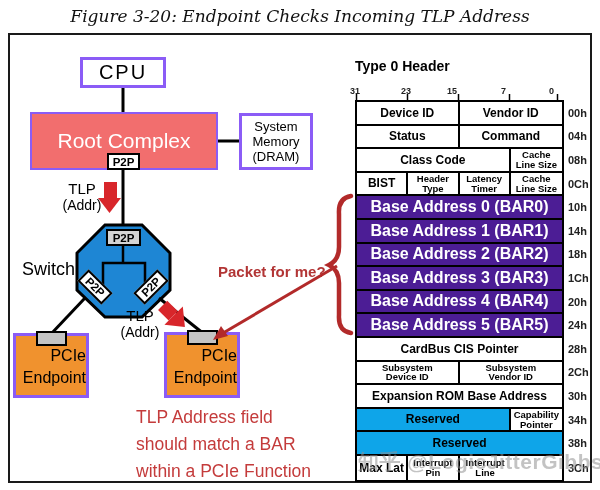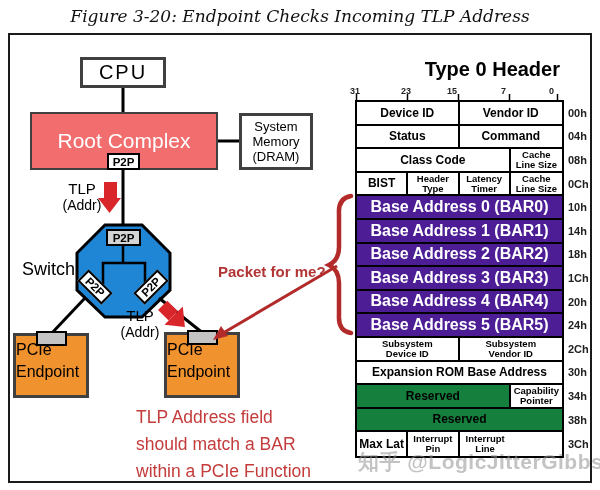--- a/index.html
+++ b/index.html
@@ -3,21 +3,21 @@
 <meta charset="utf-8">
 <style>
   html,body{margin:0;padding:0}
   body{width:600px;height:490px;position:relative;background:#fff;
        font-family:"Liberation Sans",sans-serif;overflow:hidden}
   .abs{position:absolute}
   .figtitle{left:0;top:6px;width:600px;text-align:center;
             font-family:"DejaVu Serif",serif;font-style:italic;
             font-size:17px;color:#111;z-index:2}
   .frame{left:8px;top:33px;width:580px;height:446px;border:2px solid #1a1a1a;z-index:1}
-  .box{border:3px solid #404040;box-sizing:border-box;display:flex;
+  .box{border:3px solid #8b5cf6;box-sizing:border-box;display:flex;
        align-items:center;justify-content:center;text-align:center;z-index:6}
   .cpu{left:80px;top:57px;width:86px;height:31px;font-size:20px;letter-spacing:2px;background:#fff}
   .rc{left:30px;top:112px;width:188px;height:58px;border-width:2px;
       color:#fff;font-size:21px}
   .sysmem{left:239px;top:113px;width:74px;height:57px;background:#fff;
           font-size:13px;line-height:1.18}
   .p2pbox{border:2px solid #000;box-sizing:border-box;background:#fff;
           display:flex;align-items:center;justify-content:center;
           font-size:11.5px;font-weight:bold;z-index:7}
   .p2p-rc{left:107px;top:153px;width:33px;height:17px}
@@ -29,40 +29,40 @@
   .tlp1{left:60px;top:180px;width:44px;text-align:center;font-size:15px}
   .addr1{left:52px;top:197px;width:60px;text-align:center;font-size:14px}
   .tlp2{left:118px;top:307px;width:44px;text-align:center;font-size:15px}
   .addr2{left:110px;top:324px;width:60px;text-align:center;font-size:14px}
   .packet{left:218px;top:263px;font-size:15px;font-weight:bold;z-index:6}
   .note{left:136px;top:404px;font-size:17.5px;line-height:27px;z-index:6}
   .ep{background:#F0922E}
   .ep1{left:13px;top:333px;width:76px;height:65px}
   .ep2{left:164px;top:332px;width:76px;height:66px}
   .eptxt{display:flex;flex-direction:column;justify-content:flex-end;
-         align-items:flex-start;font-size:16px;line-height:22px;padding-bottom:12px}
+         align-items:flex-end;font-size:16px;line-height:22px;padding-bottom:6px}
   .port{border:2px solid #000;box-sizing:border-box;background:#C4C4C4;z-index:7}
   .port1{left:36px;top:331px;width:31px;height:15px}
   .port2{left:187px;top:330px;width:31px;height:15px}
-  .t0title{left:355px;top:58px;width:205px;text-align:right;
-           font-size:20px;font-weight:bold;z-index:3}
+  .t0title{left:355px;top:58px;width:205px;text-align:left;
+           font-size:14px;font-weight:bold;z-index:3}
   .bitlbl{top:86px;font-size:9px;font-weight:bold;color:#222;z-index:3}
   .ptable{position:absolute;left:355px;top:100px;width:205px;
           border:2px solid #000;background:#fff;z-index:3;box-sizing:content-box}
   .prow{position:relative;display:grid;grid-template-columns:repeat(4,1fr);
         height:23.6px;box-sizing:border-box;border-bottom:2px solid #000}
   .prow:last-child{border-bottom:0}
   .pcell{box-sizing:border-box;border-right:2px solid #000;display:flex;
          align-items:center;justify-content:center;text-align:center;
          font-weight:bold;font-size:12px;line-height:1.02;white-space:pre-line;
          overflow:hidden;color:#000;background:#fff}
   .pcell.nob{border-right:0}
   .pcell.small{font-size:9.5px}
   .pcell.bg-red{background:#4c1d95;color:#fff;font-size:16px}
-  .pcell.bg-gray{background:#15803d}
+  .pcell.bg-gray{background:#0ea5e9}
   .poffset{position:absolute;left:206px;top:0;height:100%;width:36px;
            display:flex;align-items:center;padding-left:5px;
            font-weight:bold;font-size:11px;color:#222}
   .svgbase{left:0;top:0;z-index:4;pointer-events:none}
   .svgtop{left:0;top:0;z-index:8;pointer-events:none}
   .watermark{left:358px;top:448px;font-size:21px;font-weight:bold;
              color:rgba(145,145,145,0.55);letter-spacing:0.5px;
              white-space:nowrap;z-index:10}
 </style>
 </head>
@@ -192,20 +192,24 @@
     </div>
     <div class="prow">
       <div class="pcell bg-red nob" style="grid-column: span 4;">Base Address 4 (BAR4)</div>
       <div class="poffset">20h</div>
     </div>
     <div class="prow">
       <div class="pcell bg-red nob" style="grid-column: span 4;">Base Address 5 (BAR5)</div>
       <div class="poffset">24h</div>
     </div>
     <div class="prow">
+      <div class="pcell nob" style="grid-column: span 4;">CardBus CIS Pointer</div>
+      <div class="poffset">28h</div>
+    </div>
+    <div class="prow">
       <div class="pcell small" style="grid-column: span 2;">Subsystem
 Device ID</div>
       <div class="pcell small nob" style="grid-column: span 2;">Subsystem
 Vendor ID</div>
       <div class="poffset">2Ch</div>
     </div>
     <div class="prow">
       <div class="pcell nob" style="grid-column: span 4;">Expansion ROM Base Address</div>
       <div class="poffset">30h</div>
     </div>

